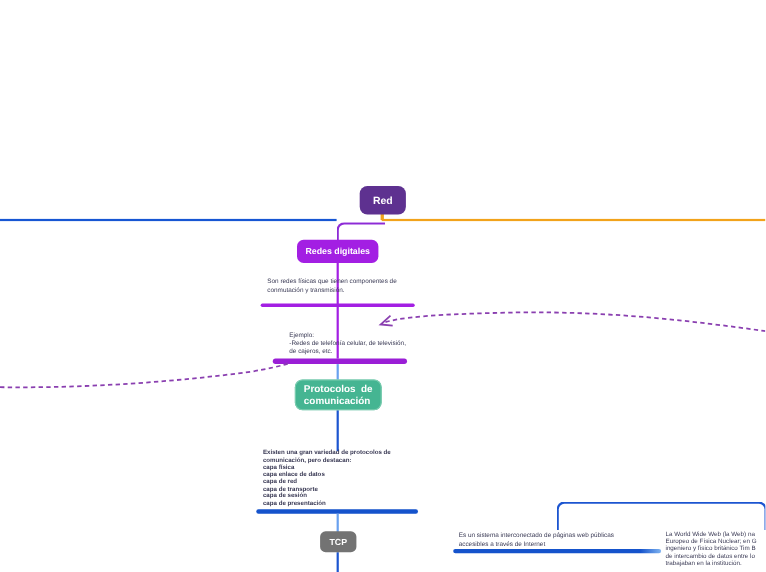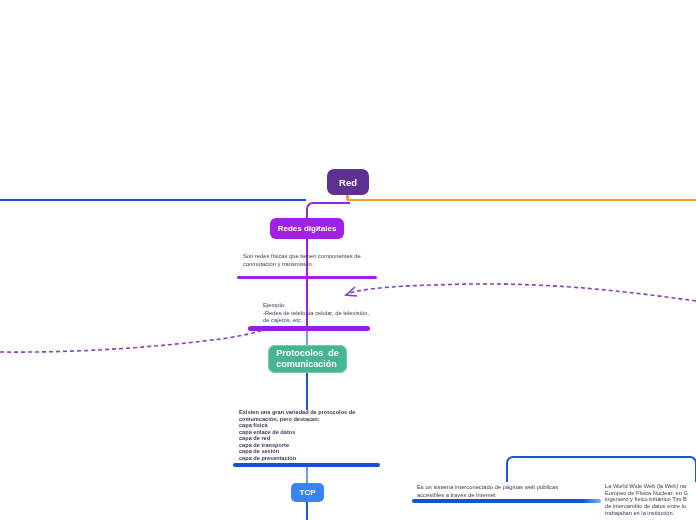--- a/index.html
+++ b/index.html
@@ -28,21 +28,21 @@
     border-top:2px solid #1c55d0;border-left:2px solid #1c55d0;border-right:2px solid #1c55d0;
     border-top-left-radius:7px;border-top-right-radius:7px;}
 
   
   .node{position:absolute;display:flex;align-items:center;justify-content:center;
     color:#ffffff;font-weight:bold;white-space:pre-wrap;cursor:pointer;}
   .node-red{left:327px;top:169px;width:42px;height:26px;background:#5e3190;border-radius:7px;font-size:9.5px;}
   .node-redes{left:270px;top:218px;width:74px;height:21px;background:#a31fe3;border-radius:6px;font-size:8px;}
   .node-proto{left:268px;top:345px;width:79px;height:28px;background:#45b592;border-radius:7px;
     font-size:9px;line-height:1.2;box-shadow:0 0 0 1px #7ccdb0 inset;}
-  .node-tcp{left:291px;top:483px;width:33px;height:19px;background:#3b82f6;border-radius:5px;font-size:8px;}
+  .node-tcp{left:291px;top:483px;width:33px;height:19px;background:#737373;border-radius:5px;font-size:8px;}
 
   
   .note{position:absolute;color:#3a3a55;font-size:5.8px;line-height:1.3;white-space:pre-wrap;}
   .note-son{left:243px;top:253px;width:146px;}
   .note-ejemplo{left:263px;top:302px;width:120px;}
   .note-existen{left:239px;top:409px;width:150px;font-weight:bold;font-size:5.6px;line-height:1.17;}
   .note-www-def{left:417px;top:484px;width:180px;}
   .note-www-hist{left:605px;top:483px;width:120px;font-size:5.7px;line-height:1.17;}
   .bar-b2{left:412px;top:499px;width:189px;height:3.5px;border-radius:2px;
     background:linear-gradient(90deg,#1553cc 90%,#7fb3f0 100%);}

